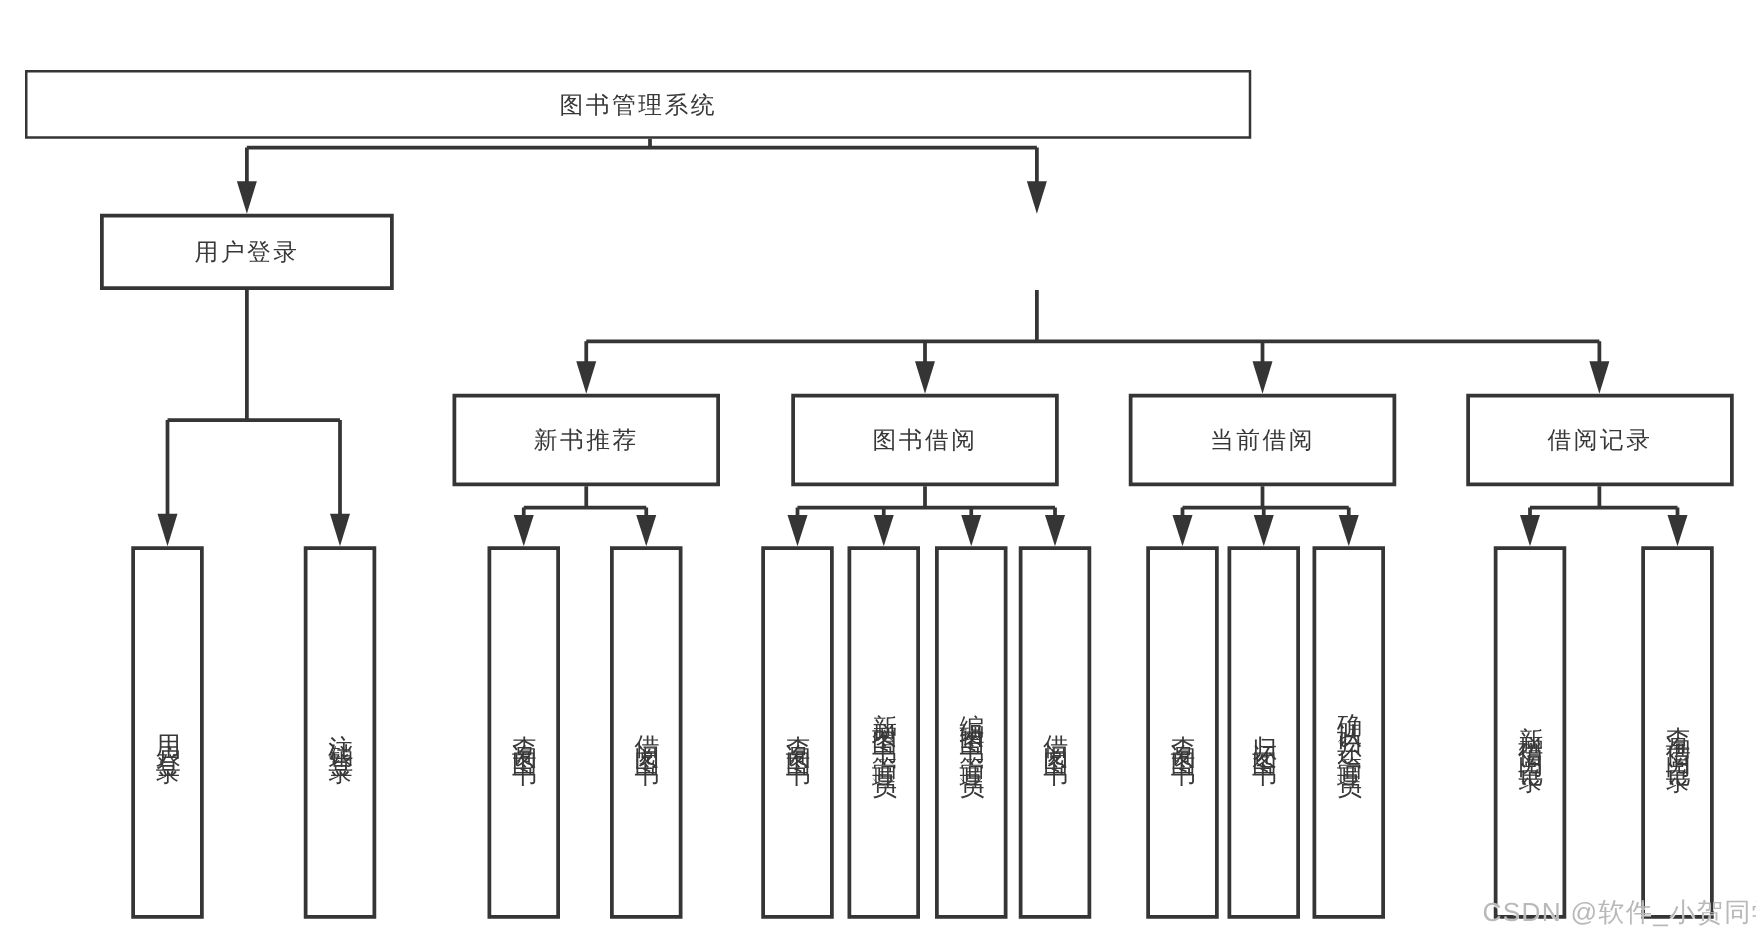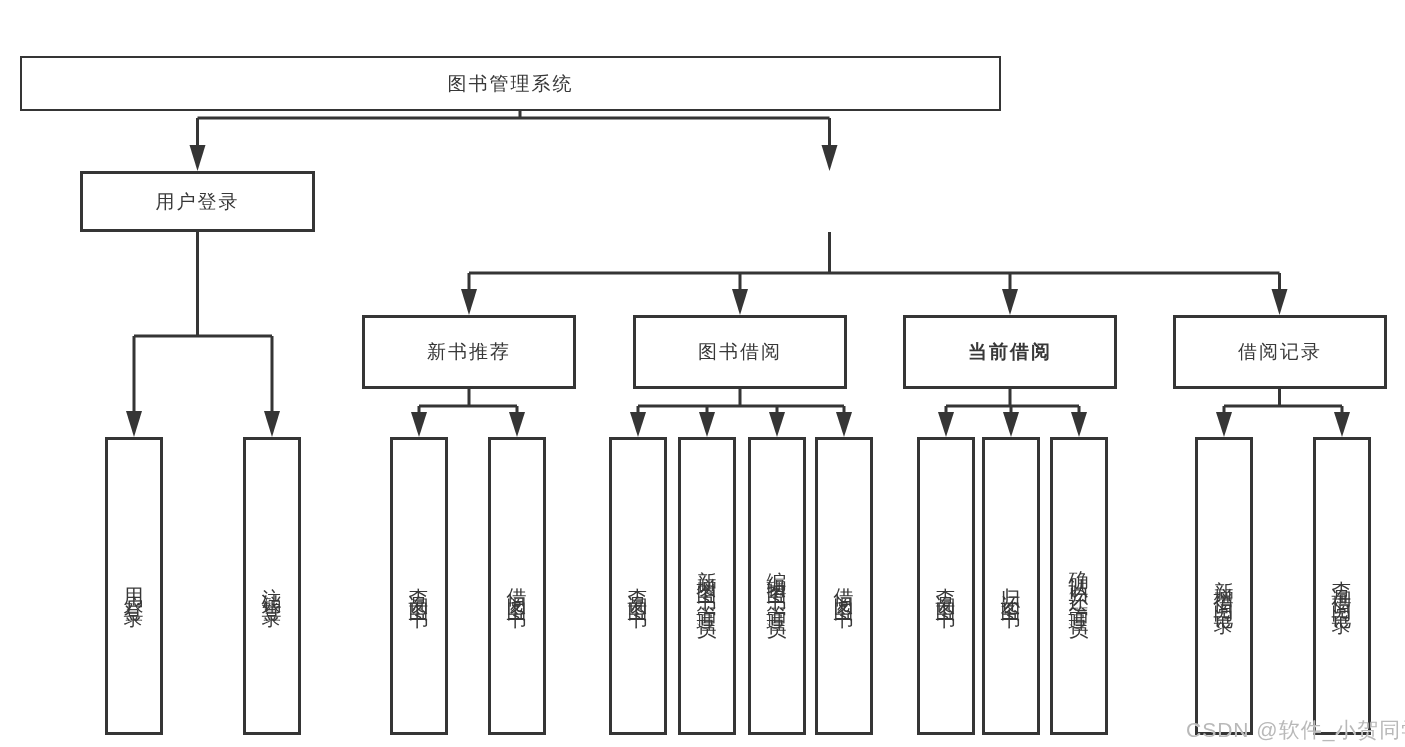--- a/index.html
+++ b/index.html
@@ -91,21 +91,21 @@
       <polygon points="1334,412 1350,412 1342,437"></polygon>
     </g>
   </svg>
 
   <div class="box root">图书管理系统</div>
 
   <div class="box l2" style="left:80px;">用户登录</div>
 
   <div class="box l3" style="left:362px;">新书推荐</div>
   <div class="box l3" style="left:633px;">图书借阅</div>
-  <div class="box l3" style="left:903px;font-weight:bold;">当前借阅</div>
+  <div class="box l3" style="left:903px;">当前借阅</div>
   <div class="box l3" style="left:1173px;text-align:center;">借阅记录</div>
 
   <div class="box leaf" style="left:105px;">用户登录</div>
   <div class="box leaf" style="left:243px;">注销登录</div>
 
   <div class="box leaf" style="left:390px;">查询图书</div>
   <div class="box leaf" style="left:488px;">借阅图书</div>
 
   <div class="box leaf" style="left:609px;">查询图书</div>
   <div class="box leaf" style="left:678px;">新增图书（管理员）</div>

